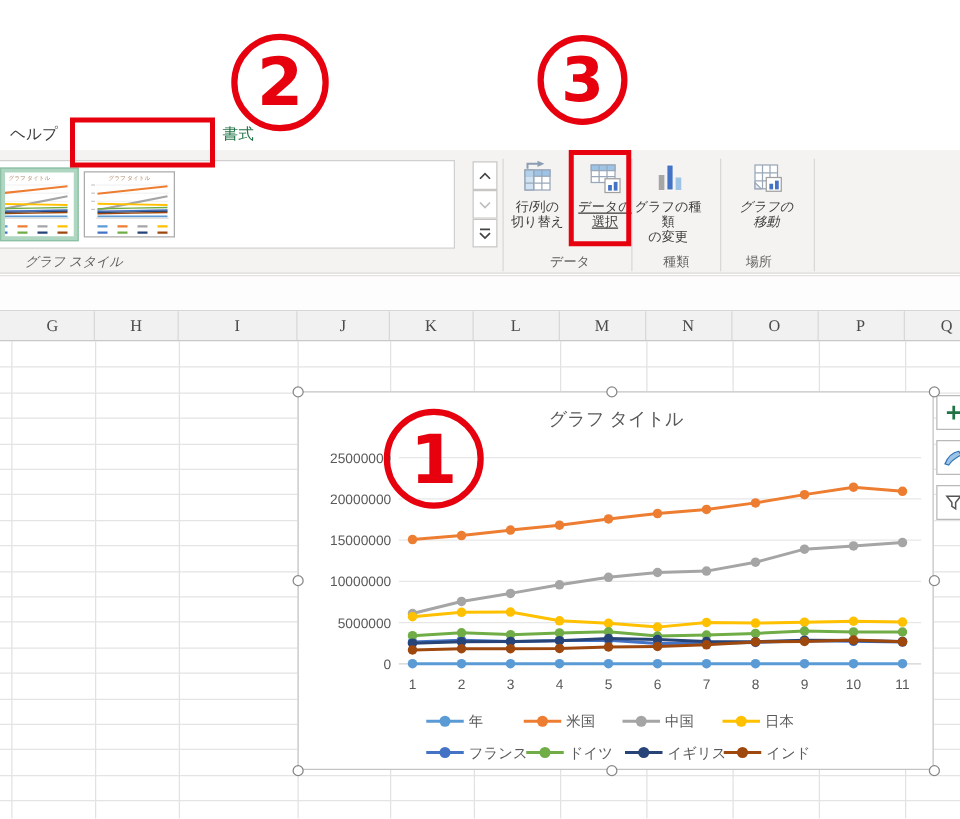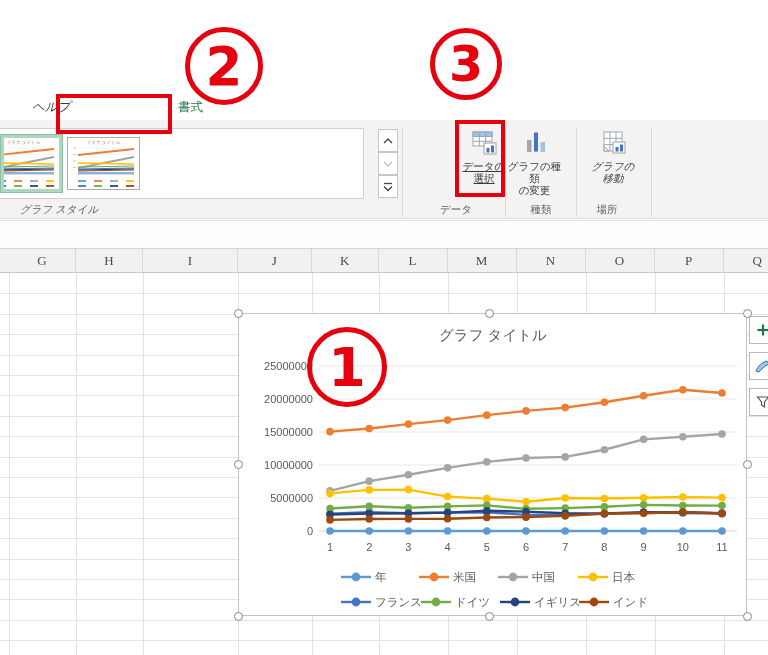--- a/index.html
+++ b/index.html
@@ -4,21 +4,21 @@
 <style>
   * { margin:0; padding:0; box-sizing:border-box; }
   html,body { background:#fff; }
   .canvas {
     position:relative; width:768px; height:655px; overflow:hidden;
     background:#fff; font-family:"Liberation Sans", sans-serif; -webkit-font-smoothing:antialiased;
   }
   
   .tabrow { position:absolute; left:0; top:92px; width:768px; height:28px; background:#fff; z-index:5; }
   .tab { position:absolute; top:7px; font-size:12.5px; color:#3b3a39; white-space:nowrap; cursor:default; }
-  .t-help   { left:32px;font-style:italic; }
+  .t-help   { left:8px; }
   .t-design { left:79px; color:#217346; font-weight:700; padding-bottom:3px; border-bottom:2.5px solid #217346; }
   .t-format { left:178px; color:#217346; }
   
   .ribbon { position:absolute; left:0; top:120px; width:768px; height:99px; background:#f4f3f1; border-bottom:1px solid #dcdbd9; z-index:5; }
   .gallery { position:absolute; left:-2px; top:8px; width:366px; height:71px; background:#fff; border:1px solid #d2d0ce; }
   .thumb { position:absolute; cursor:pointer; }
   .thumb1 { left:1px; top:5px; width:63px; height:59px; background:#aed6c0; border:1px solid #8cbfa4; padding:3px; }
   .thumb1 .thumb-inner { width:100%; height:100%; background:#fff; overflow:hidden; }
   .thumb2 { left:68px; top:8px; width:73px; height:53px; background:#fff; border:1px solid #ababab; }
   .gscroll { position:absolute; left:378px; top:9px; width:20px; height:70px; }
@@ -144,20 +144,34 @@
           </svg>
       </button>
     </div>
     <div class="glabel" style="left:20px;font-style:italic;">グラフ スタイル</div>
 
     <div class="rdiv" style="left:402px;"></div>
     <div class="rdiv" style="left:505px;"></div>
     <div class="rdiv" style="left:576px;"></div>
     <div class="rdiv" style="left:651px;"></div>
 
+    <div class="rbtn rb1">
+      <svg width="30" height="28" viewBox="0 0 30 28">
+        <path d="M7 7 L7 3 L16 3" fill="none" stroke="#8c9cb2" stroke-width="1.6"></path>
+        <path d="M15 0.5 L20.5 3 L15 5.5 Z" fill="#8c9cb2"></path>
+        <rect x="5" y="8" width="20" height="16" fill="#fff" stroke="#9aa7b8"></rect>
+        <rect x="5" y="8" width="20" height="5" fill="#9dc3e6" stroke="#9aa7b8"></rect>
+        <rect x="5" y="8" width="7" height="16" fill="#bdd7ee" stroke="#9aa7b8" fill-opacity="0.7"></rect>
+        <line x1="12" y1="8" x2="12" y2="24" stroke="#9aa7b8"></line>
+          <line x1="18.5" y1="8" x2="18.5" y2="24" stroke="#9aa7b8"></line>
+        <line x1="5" y1="18.5" x2="25" y2="18.5" stroke="#9aa7b8"></line>
+      </svg>
+      <span>行/列の</span><br>
+      <span>切り替え</span>
+    </div>
 
     <div class="rbtn rb2">
       <svg width="30" height="28" viewBox="0 0 30 28">
         <rect x="4" y="4" width="19" height="14" fill="#fff" stroke="#9aa7b8"></rect>
         <rect x="4" y="4" width="19" height="4.5" fill="#9dc3e6" stroke="#9aa7b8"></rect>
         <line x1="10.3" y1="4" x2="10.3" y2="18" stroke="#9aa7b8"></line>
           <line x1="16.6" y1="4" x2="16.6" y2="18" stroke="#9aa7b8"></line>
         <line x1="4" y1="13.3" x2="23" y2="13.3" stroke="#9aa7b8"></line>
         <rect x="15" y="15" width="12" height="11" fill="#fff" stroke="#a0a0a0"></rect>
         <rect x="17.5" y="20" width="3" height="4.5" fill="#4472c4"></rect>

